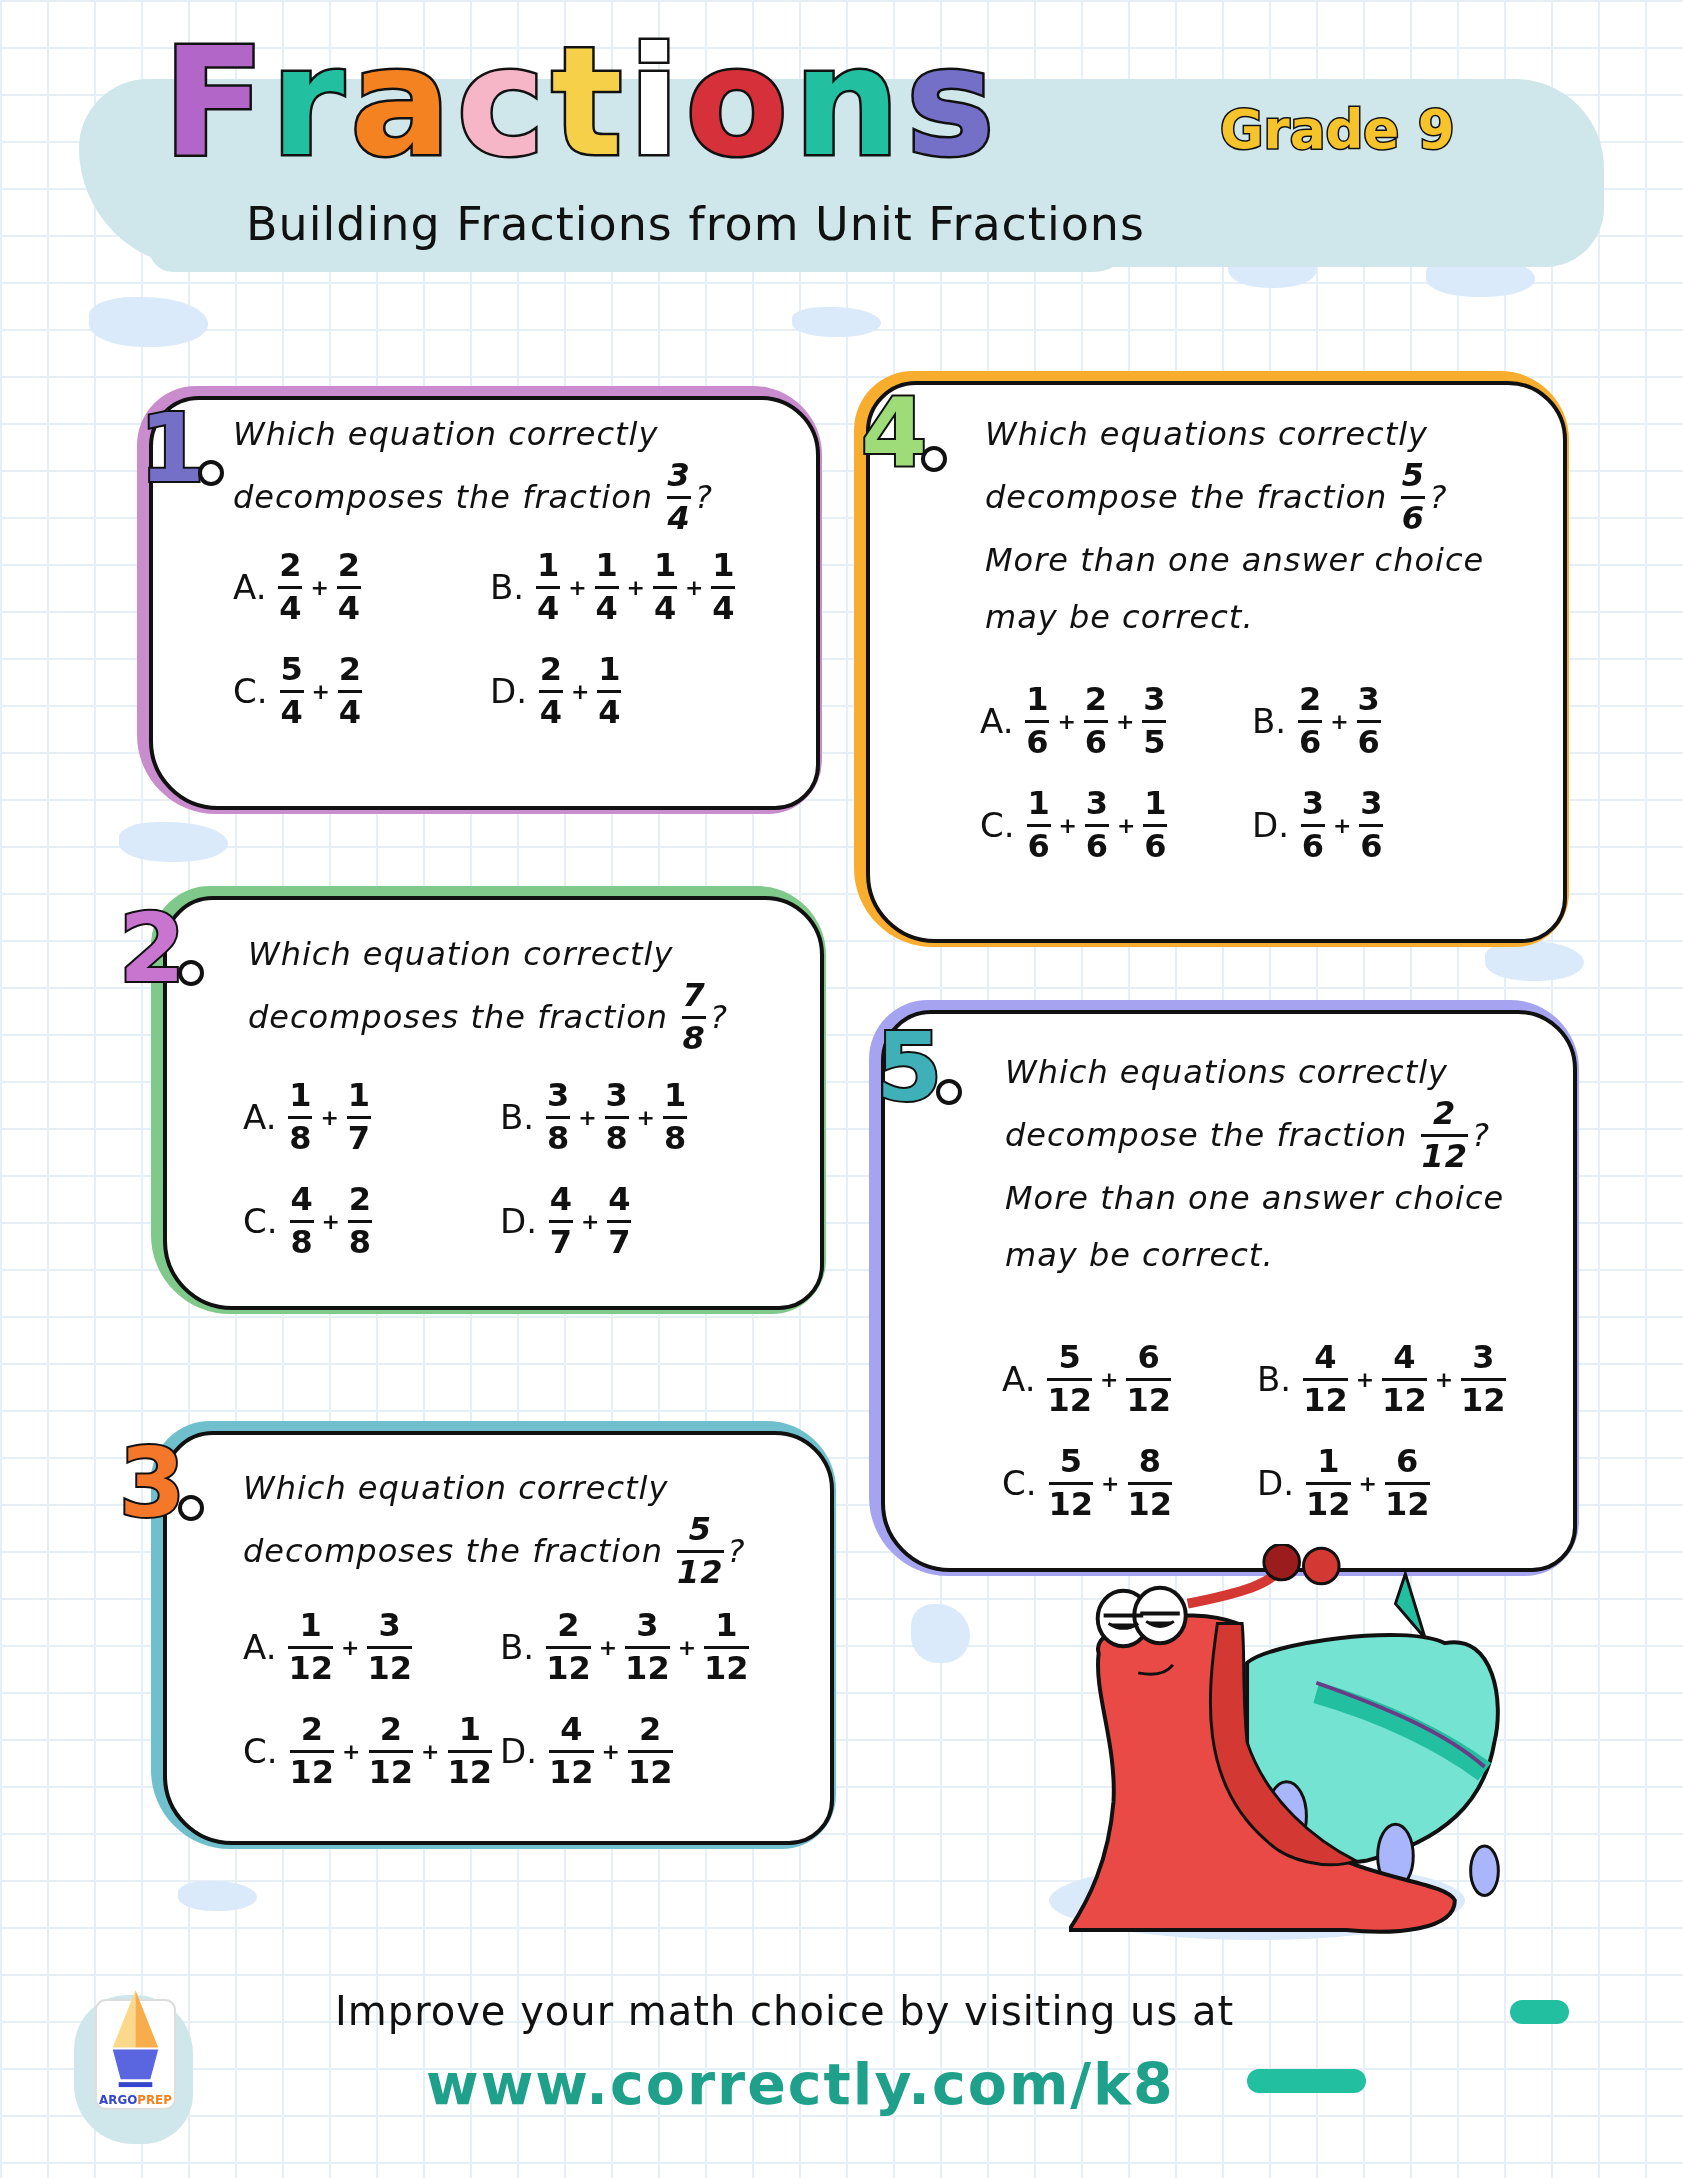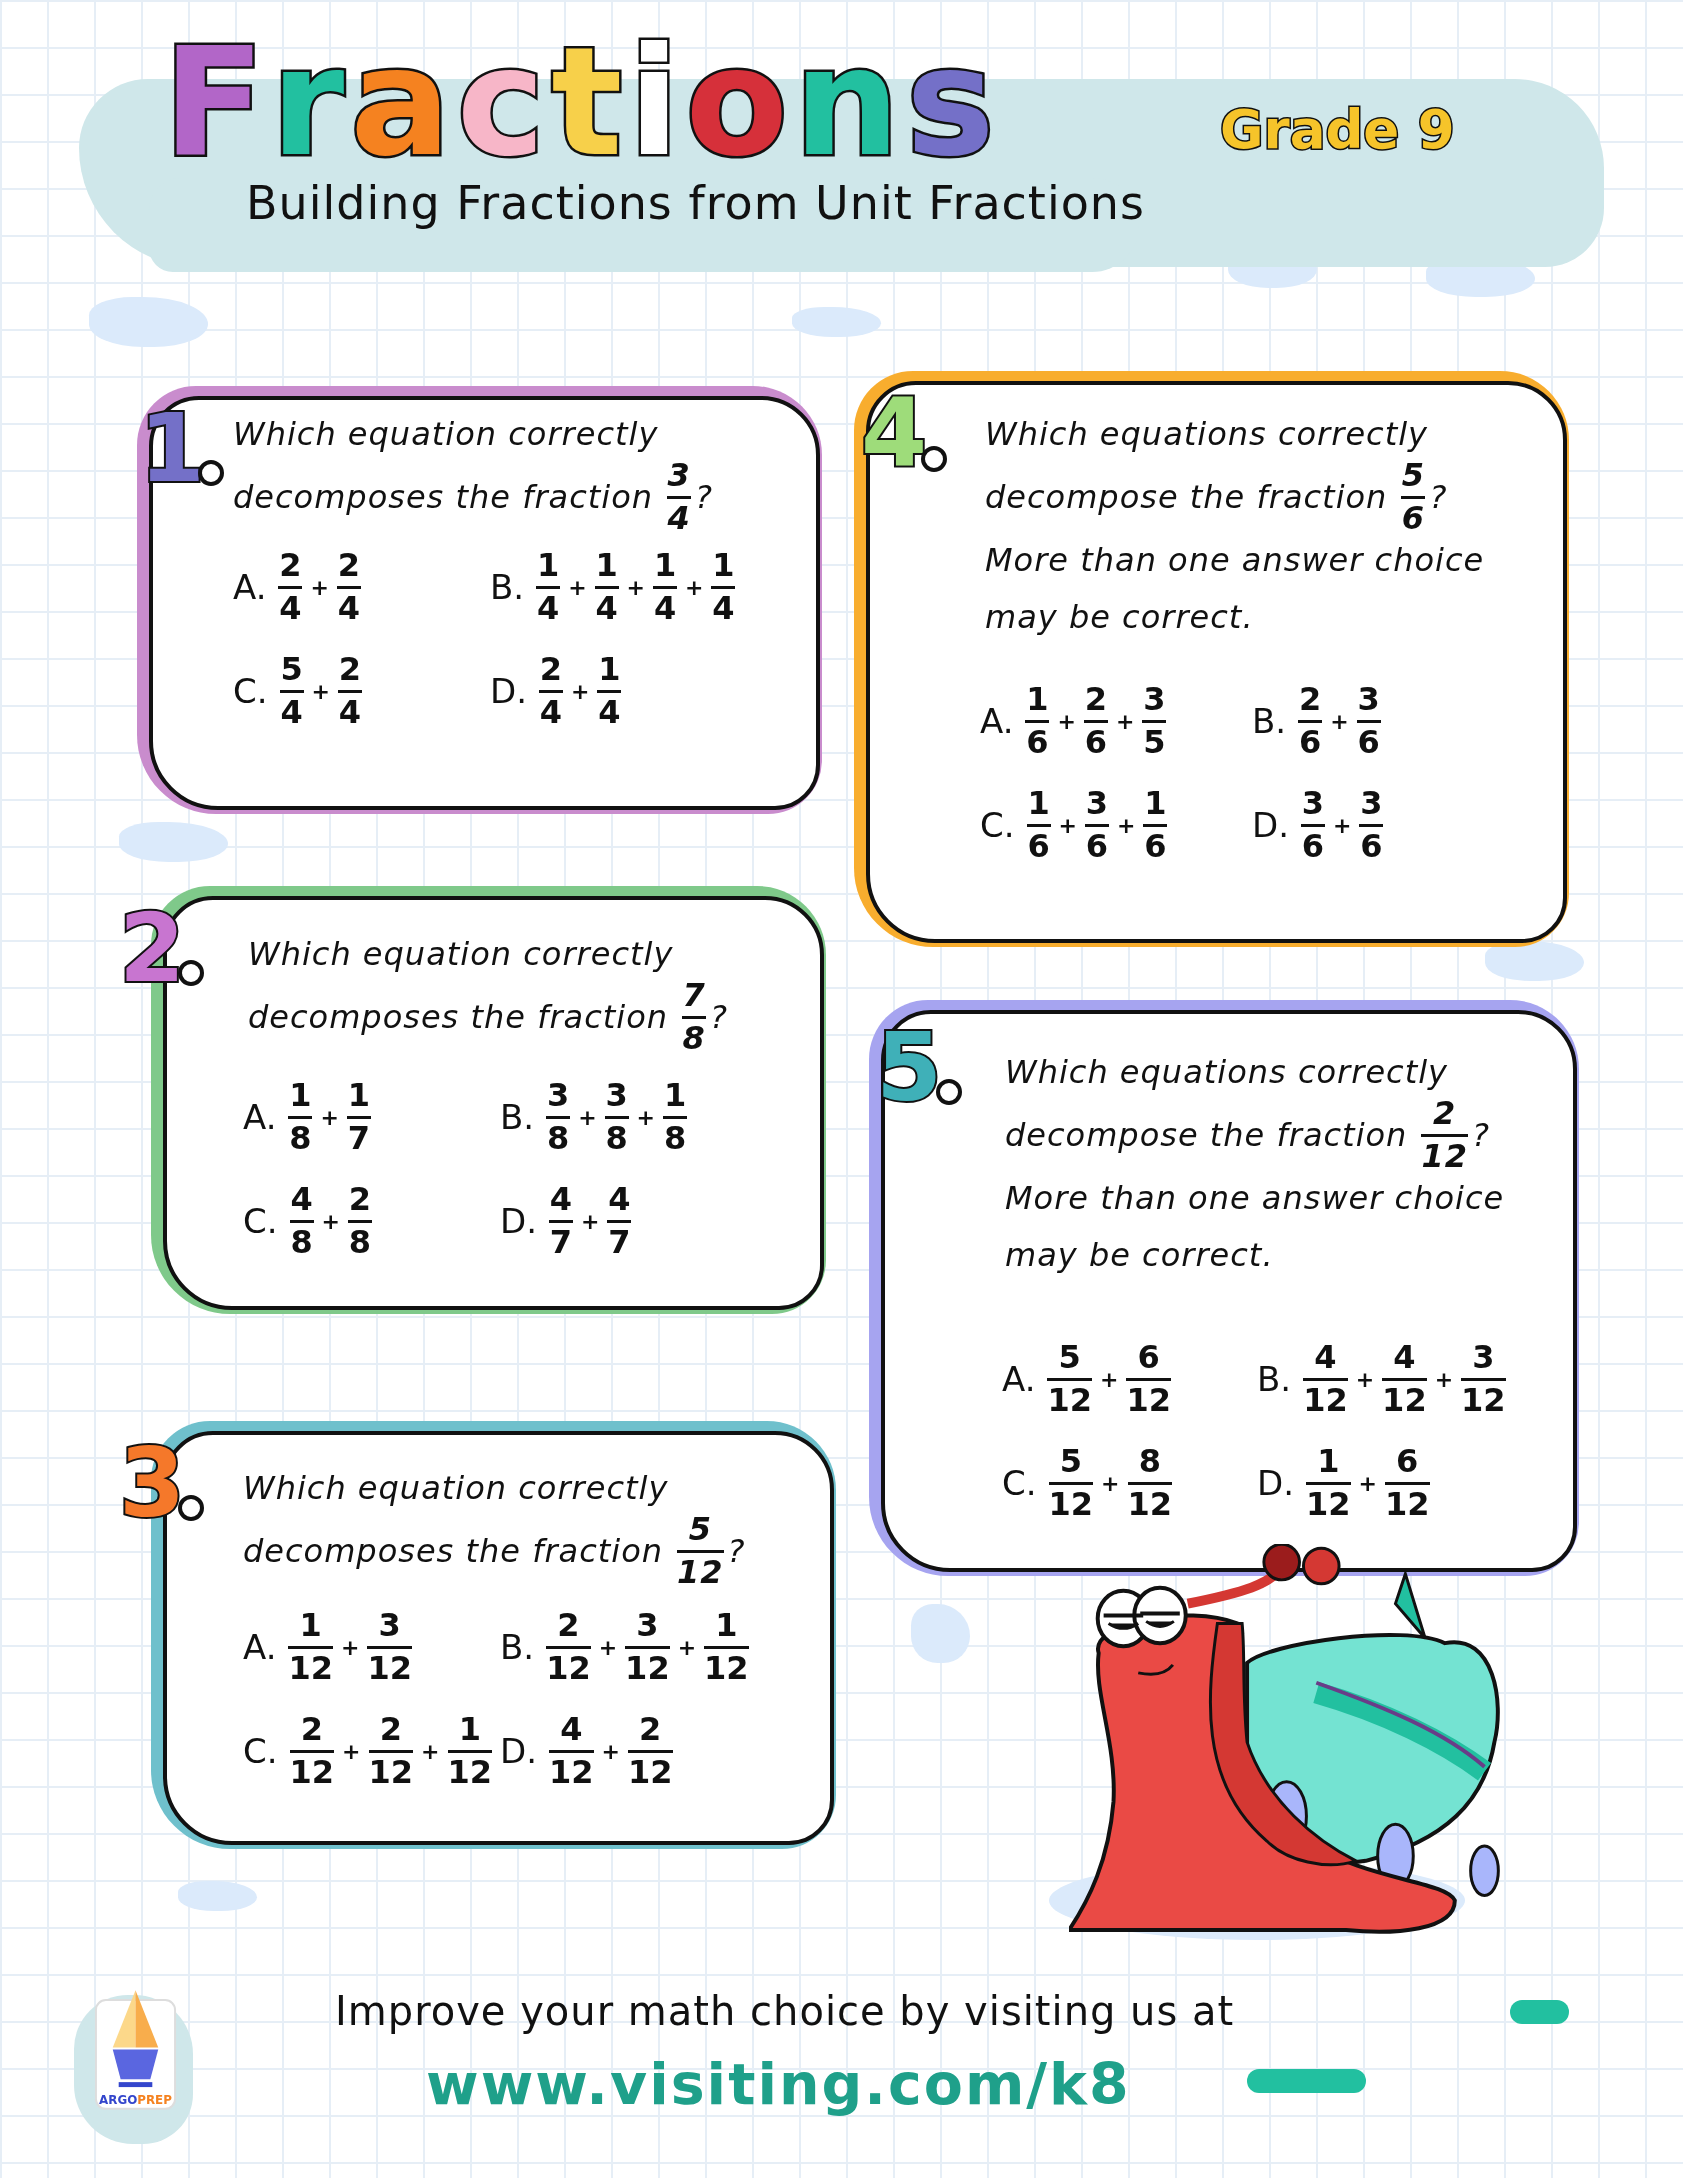--- a/index.html
+++ b/index.html
@@ -16,21 +16,21 @@
   .abs { position:absolute; }
   
   .banner { left:79px; top:79px; width:1525px; height:188px; background:#cfe7ea; border-radius:69px 89px 59px 119px; }
   .banner2 { left:149px; top:178px; width:990px; height:94px; background:#cfe7ea; border-radius:40px 59px 59px 30px; }
   .title {
     left:163px; top:28px; font-size:149px; font-weight:bold; letter-spacing:6px;
     font-family:"DejaVu Sans", sans-serif; line-height:1;
     -webkit-text-stroke:5px #111; paint-order:stroke fill;
   }
   .title span { display:inline-block; }
-  .subtitle { left:246px; top:176px; font-size:46px; font-family:"DejaVu Sans", sans-serif; letter-spacing:1px; }
+  .subtitle { left:246px; top:197px; font-size:46px; font-family:"DejaVu Sans", sans-serif; letter-spacing:1px; }
   .grade { left:1220px; top:99px; font-size:53px; font-weight:bold; color:#f6c42a; -webkit-text-stroke:3px #111; paint-order:stroke fill; }
 
   
   .card-shadow { border-radius:59px 69px 54px 79px; }
   .card { background:#fff; border:4px solid #111; border-radius:50px 59px 45px 69px; }
   .qnum { font-size:95px; font-weight:bold; -webkit-text-stroke:4px #111; paint-order:stroke fill; line-height:1; }
   .qdot { width:18px; height:18px; border:4px solid #111; border-radius:50%; background:transparent; }
   .qtext { font-size:32px; line-height:57px; letter-spacing:1px; }
   .qline { white-space:nowrap; display:flex; align-items:center;font-style:italic; }
   .frac { display:inline-flex; flex-direction:column; align-items:center; vertical-align:middle; margin:0 4px; font-size:32px; line-height:1.05; font-weight:bold; }
@@ -506,16 +506,16 @@
 <div class="abs logo-blob"></div>
 <svg class="abs logo" viewBox="0 0 90 140">
   <rect x="5" y="20" width="80" height="110" rx="10" fill="#fff" stroke="#ddd" stroke-width="2"></rect>
   <polygon points="45,10 22,68 45,68" fill="#fcd88a"></polygon>
   <polygon points="45,10 68,68 45,68" fill="#f8ad4c"></polygon>
   <polygon points="22,70 68,70 60,100 30,100" fill="#5a66e0"></polygon>
   <rect x="28" y="103" width="34" height="5" fill="#3446cc"></rect>
   <text x="45" y="125" font-size="12" font-weight="bold" text-anchor="middle" font-family="DejaVu Sans, sans-serif"><tspan fill="#3446cc">ARGO</tspan><tspan fill="#f58220">PREP</tspan></text>
 </svg>
 <div class="abs footer-text">Improve your math choice by visiting us at</div>
-<div class="abs footer-url">www.visiting.com/k8</div>
+<div class="abs footer-url">www.correctly.com/k8</div>
 <div class="abs squiggle" style="left:1510px;top:2000px;width:59px;"></div>
 <div class="abs squiggle" style="left:1247px;top:2069px;width:119px;"></div>
 
 
 </body></html>

